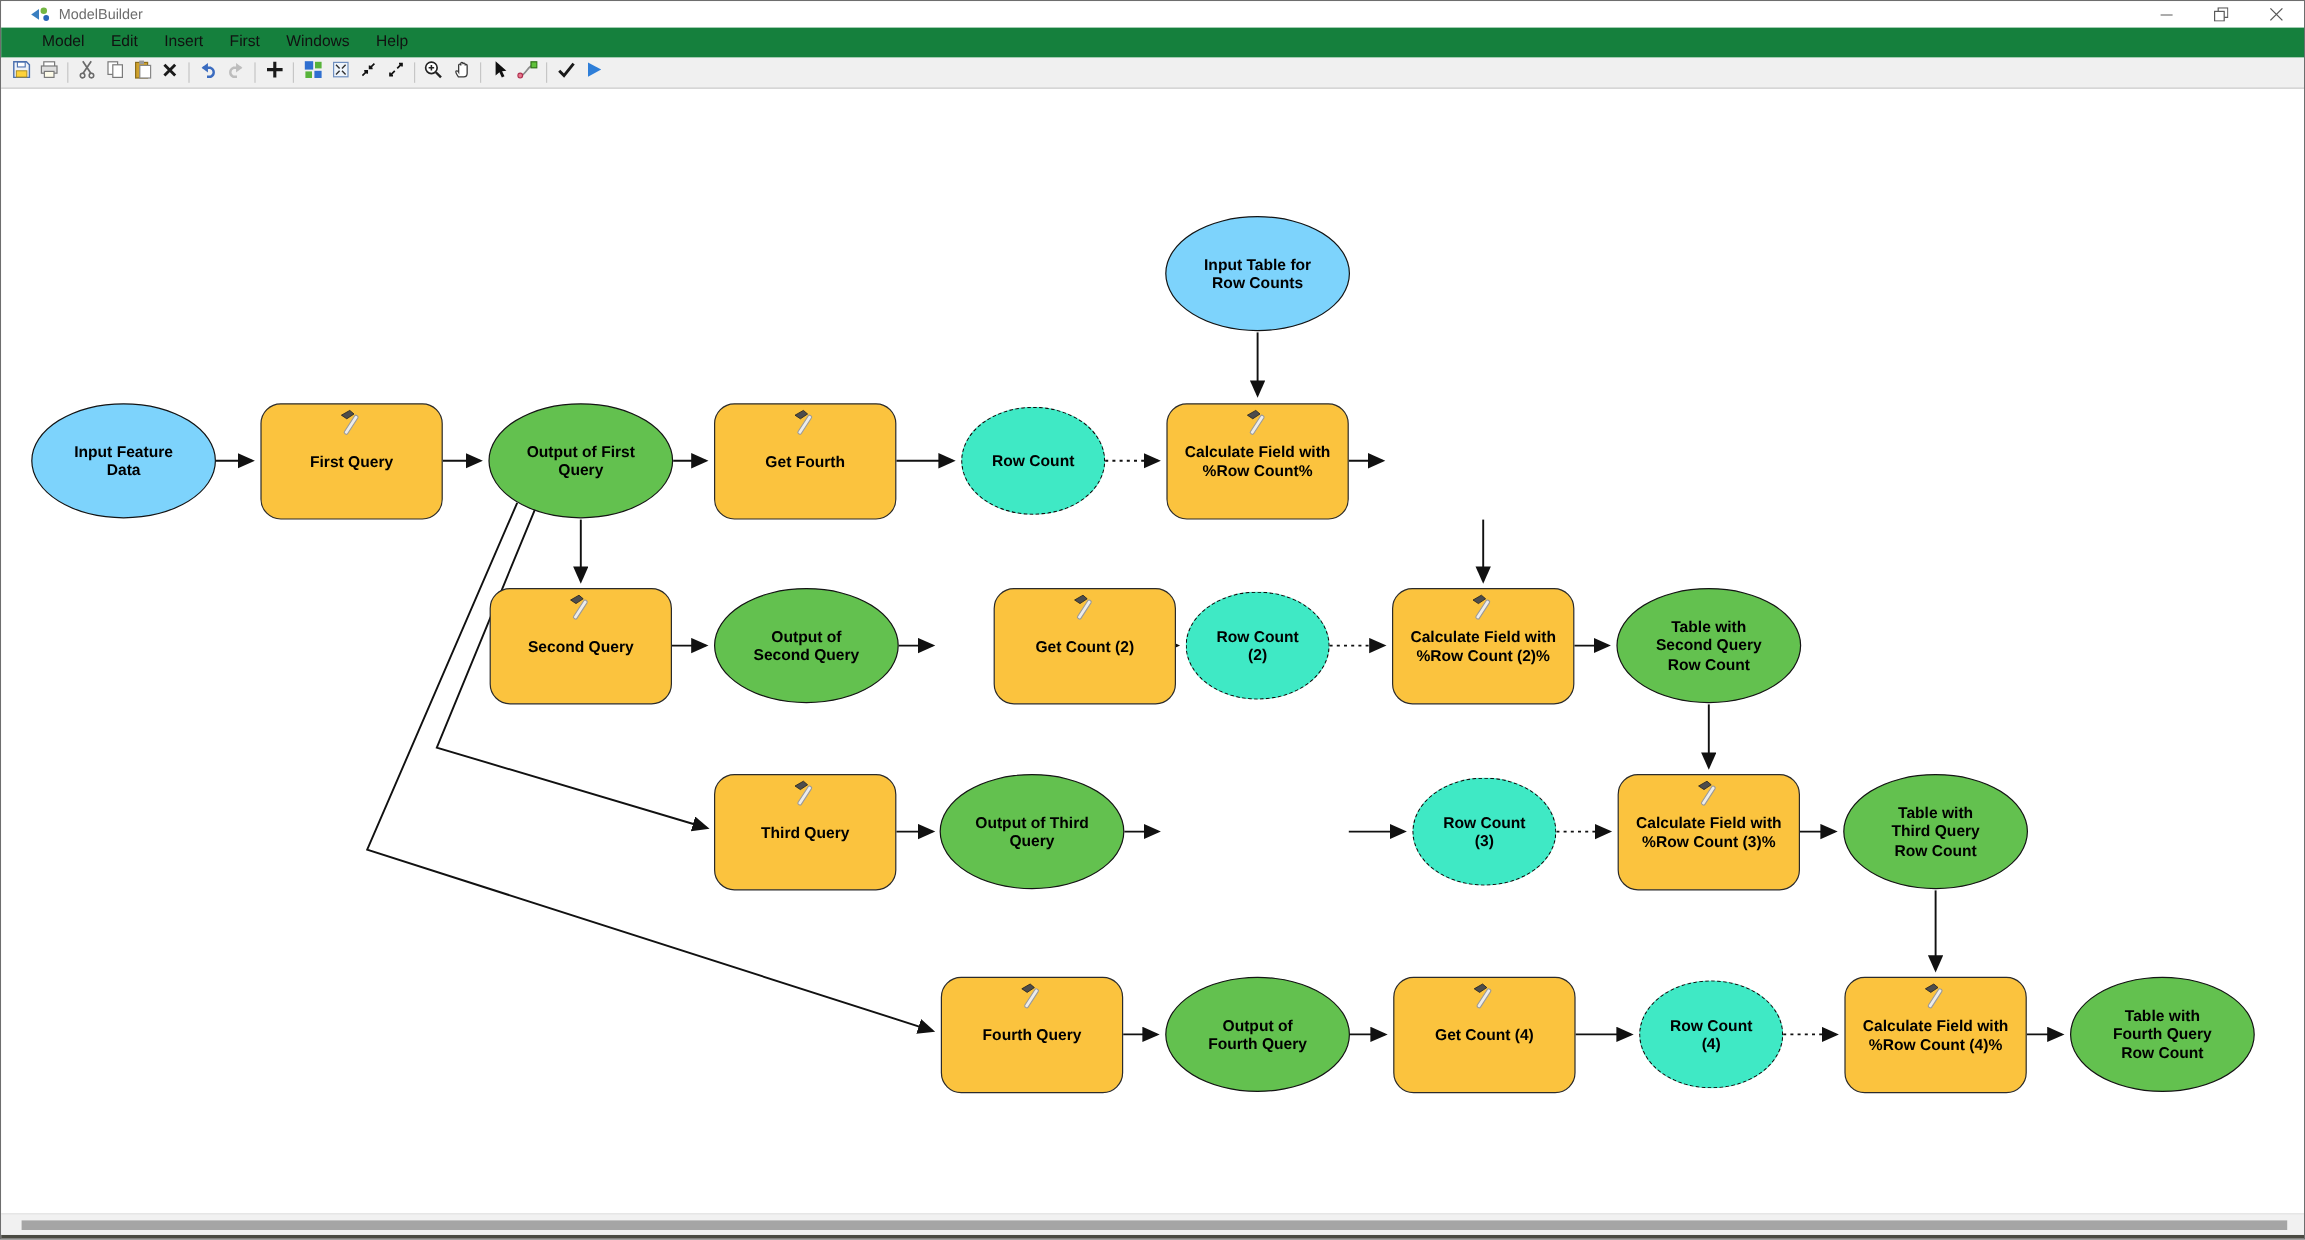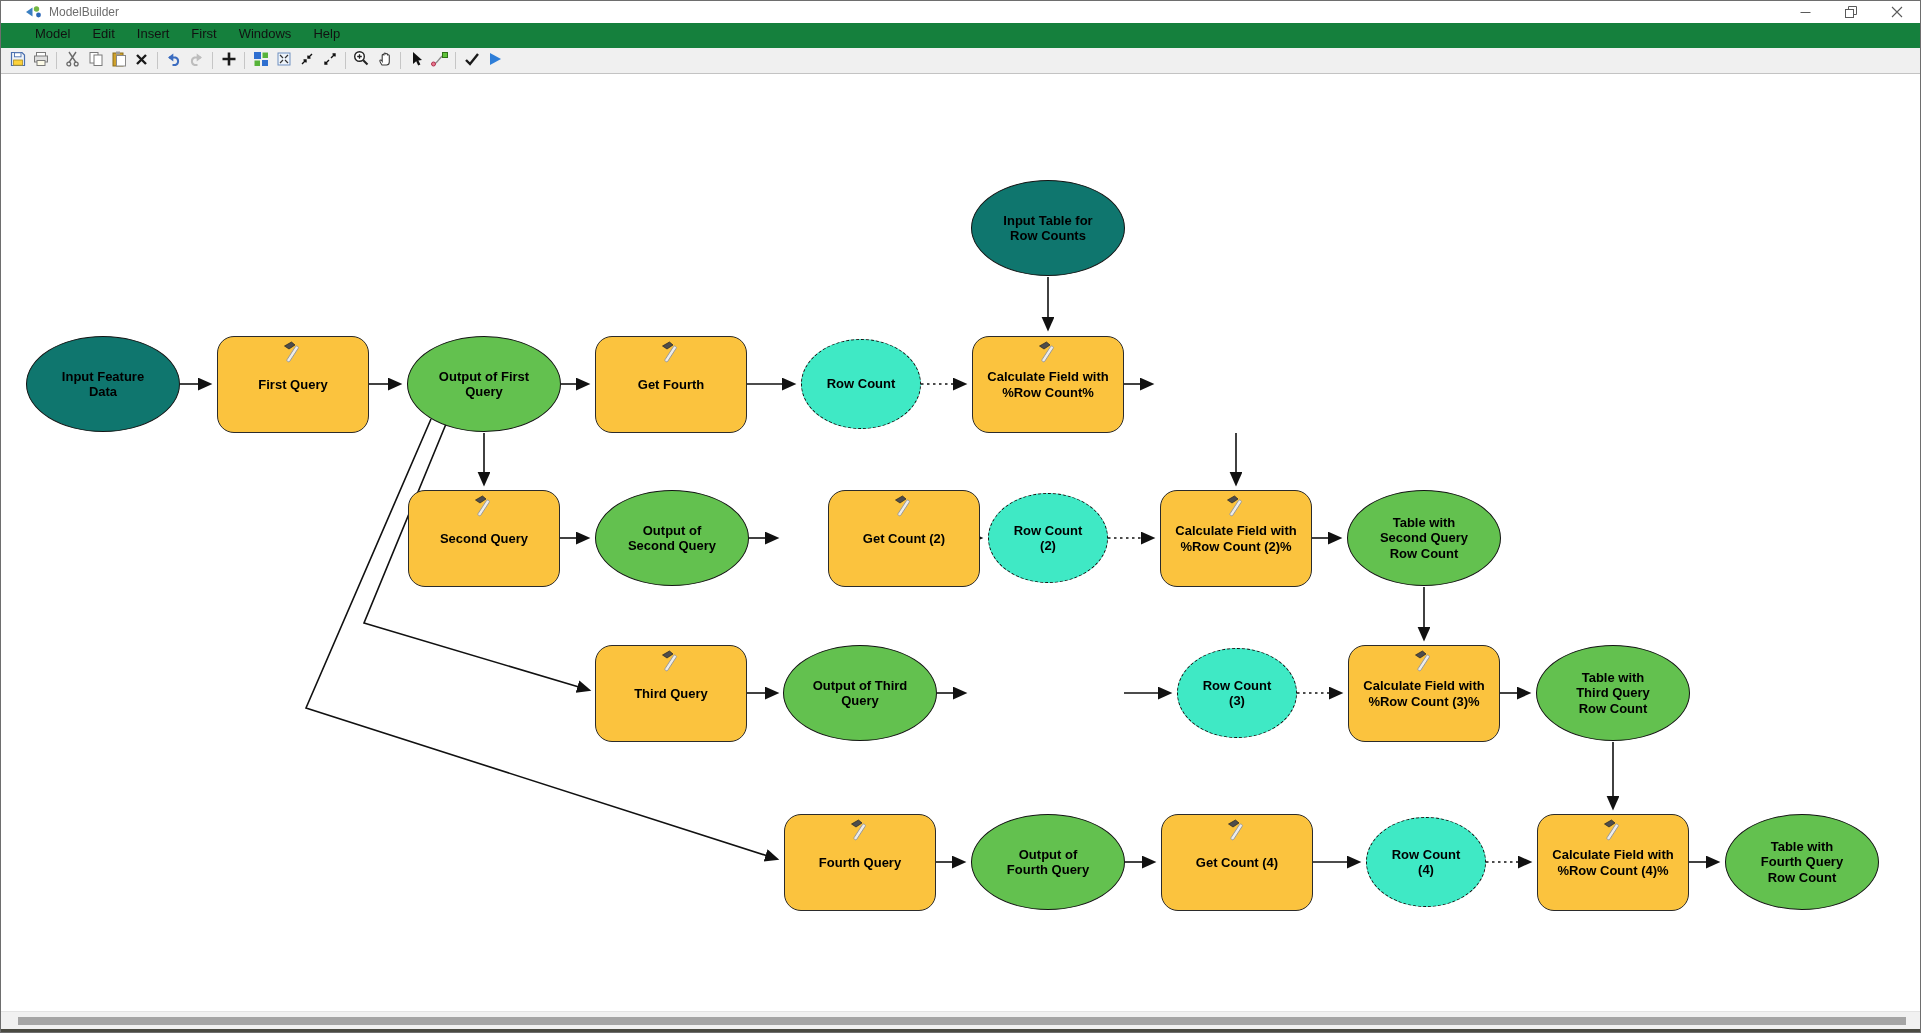--- a/index.html
+++ b/index.html
@@ -15,21 +15,21 @@
   .toolbar{height:26px;background:#f0f0f0;border-bottom:1px solid #c3c3c3;display:flex;align-items:center;padding-left:5px;flex:0 0 auto}
   .tbtn{width:23px;height:22px;display:flex;align-items:center;justify-content:center}
   .tsep{width:1px;height:17px;background:#c6c6c6;margin:0 4px}
   .canvas{position:relative;flex:1;background:#ffffff;overflow:hidden}
   .edges{position:absolute;left:0;top:0}
   .node{position:absolute;display:flex;align-items:center;justify-content:center;text-align:center;
         font-weight:bold;font-size:13px;line-height:1.18;color:#000;white-space:pre-line}
   .tool{width:152px;height:97px;background:#FBC33E;border:1.5px solid #2b2b2b;border-radius:17px}
   .data{width:154px;height:96px;border-radius:50%;border:1.8px solid #141414}
   .data.green{background:#63C14F}
-  .data.blue{background:#0f766e}
+  .data.blue{background:#7dd3fc}
   .value{width:120px;height:90px;border-radius:50%;background:#3FE9C5;border:1.6px dashed #111}
   .hammer{position:absolute;top:3px;left:50%;transform:translateX(-50%);line-height:0}
   .lbl{padding:0 6px}
   .hscroll{height:18px;background:#f1f1f1;border-top:1px solid #e3e3e3;position:relative;flex:0 0 auto}
   .hthumb{position:absolute;left:17px;right:14px;top:5px;height:8px;background:#a5a5a5}
   .bottomedge{height:3px;background:#4a4a42;flex:0 0 auto}
 </style>
 </head>
 <body>
 

